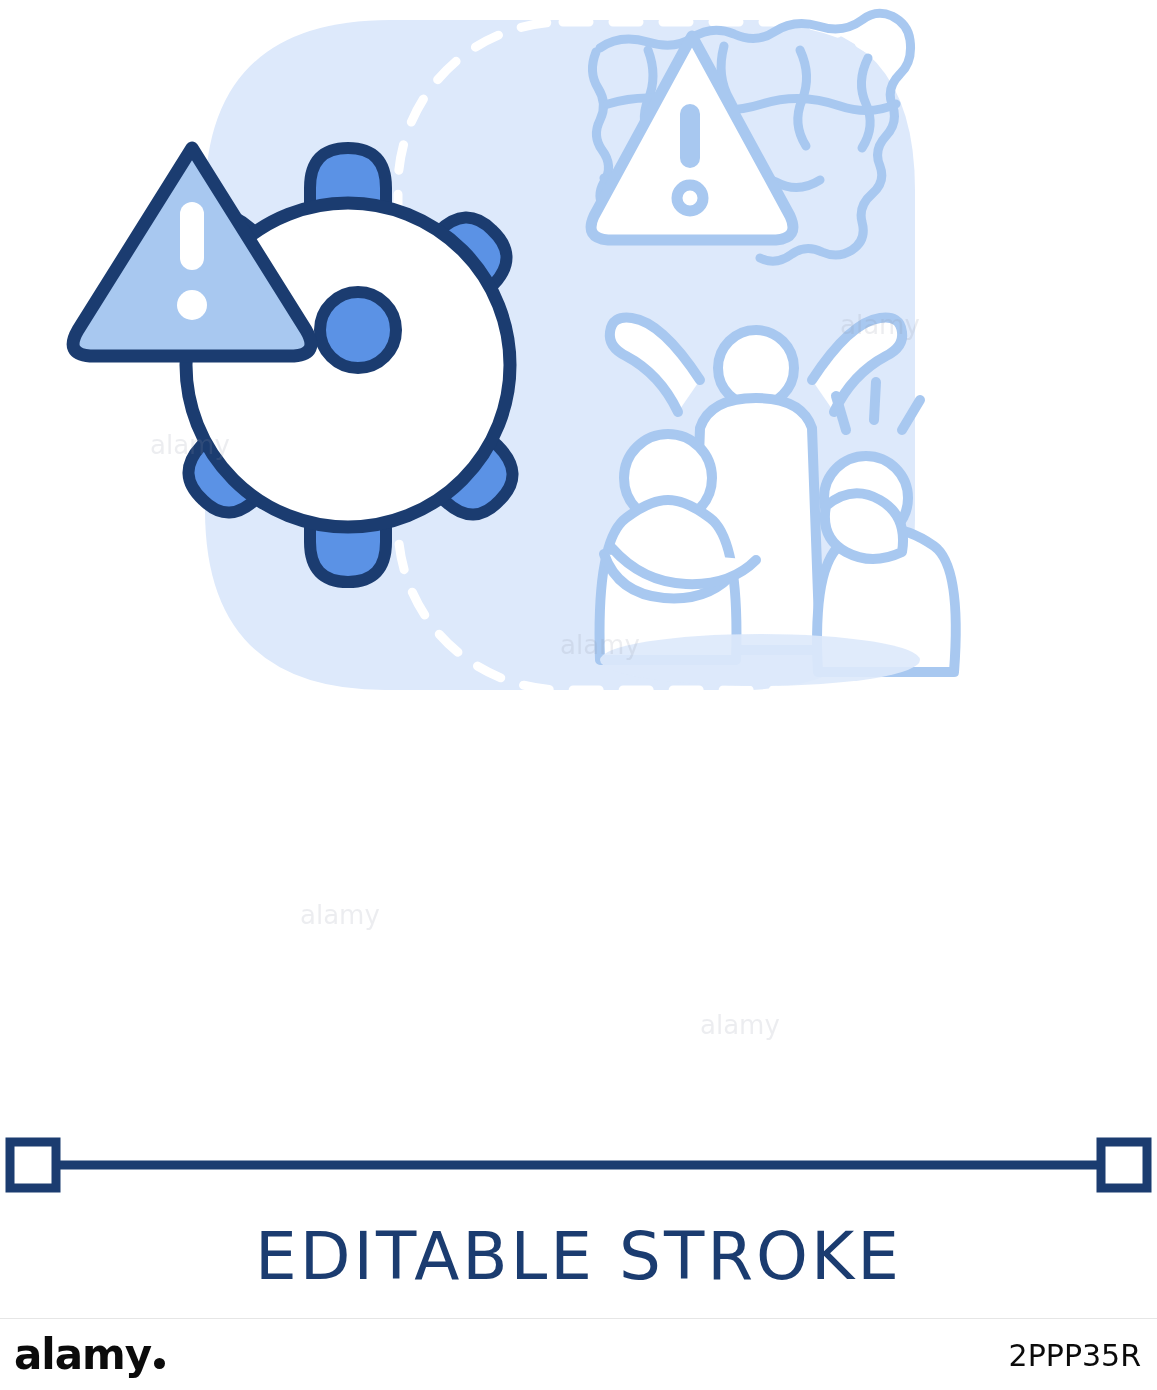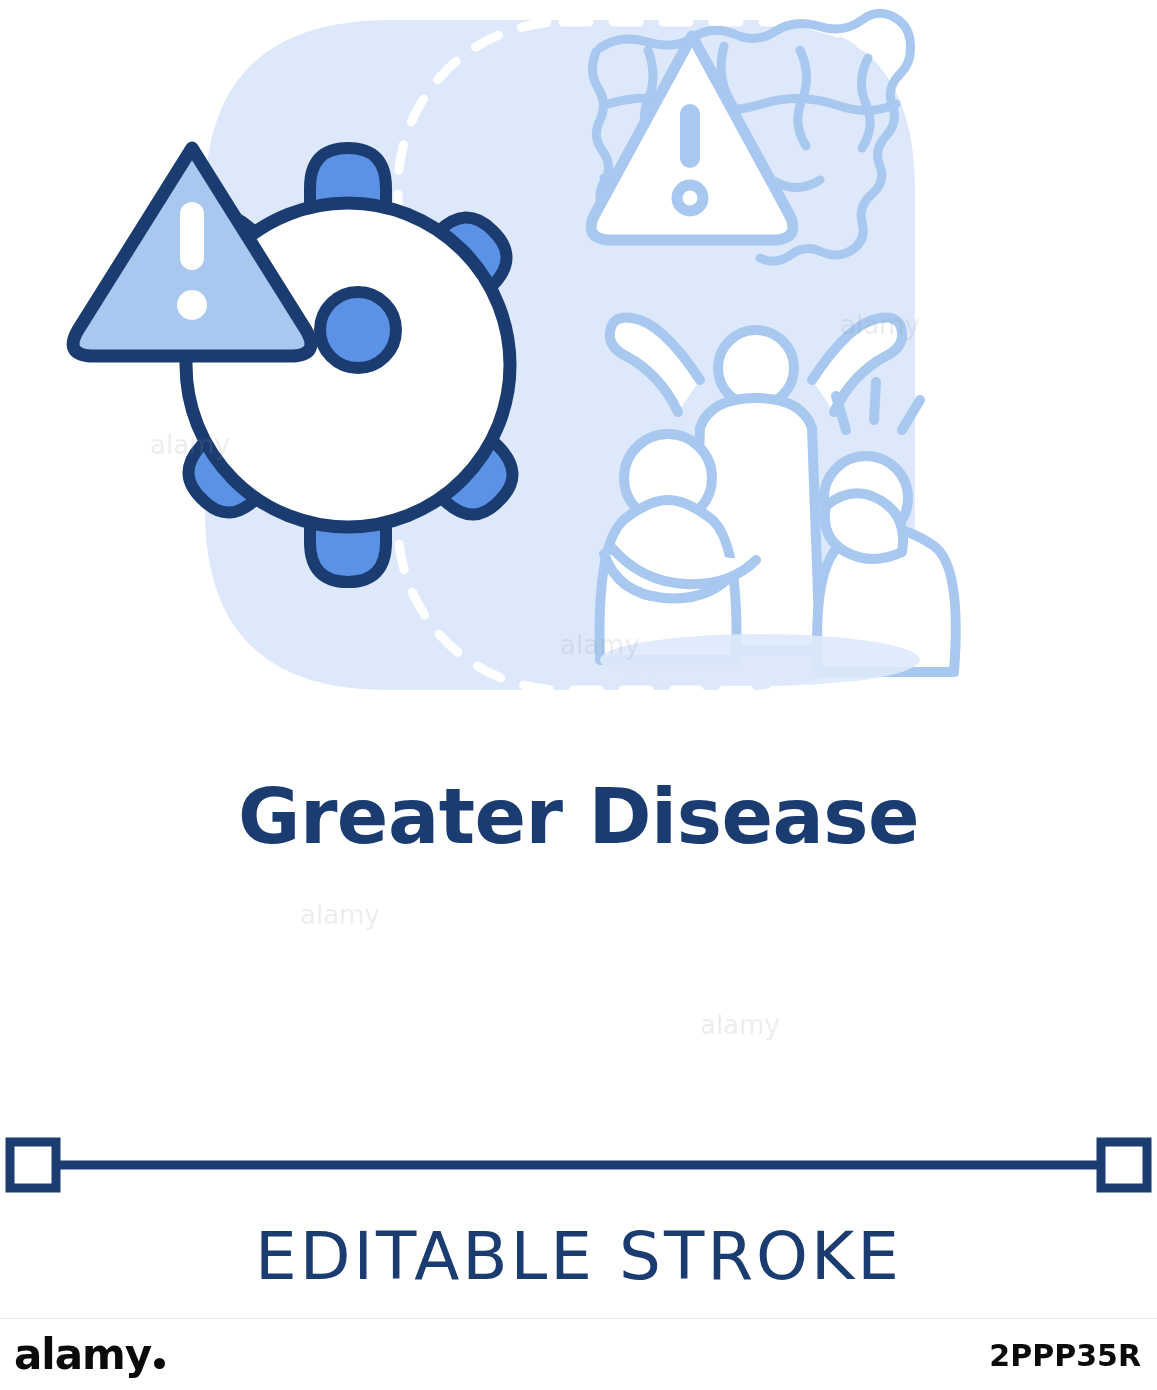--- a/index.html
+++ b/index.html
@@ -101,21 +101,21 @@
     background: #0b0b0b;
     border-radius: 50%;
     margin-left: 3px;
     vertical-align: baseline;
   }
   #footer-imageid {
     position: absolute;
     right: 16px;
     top: 1338px;
     font-size: 30px;
-    font-weight: bold;
+    font-weight: normal;
     color: #0b0b0b;
     letter-spacing: 0px;
     font-family: "DejaVu Sans", sans-serif;
   }
 
   
   .watermark {
     position: absolute;
     color: rgba(140, 150, 165, 0.17);
     font-size: 26px;
@@ -215,21 +215,20 @@
     </svg>
   </div>
 
   <div class="watermark" style="left:150px; top:430px;">alamy</div>
   <div class="watermark" style="left:560px; top:630px;">alamy</div>
   <div class="watermark" style="left:840px; top:310px;">alamy</div>
   <div class="watermark" style="left:300px; top:900px;">alamy</div>
   <div class="watermark" style="left:700px; top:1010px;">alamy</div>
 
   <div id="concept-title">
-    <span class="line">Greater Disease</span>
   </div>
 
   <div id="stroke-bar">
     <svg width="1157" height="90" viewBox="0 0 1157 90" xmlns="http://www.w3.org/2000/svg">
       <line x1="46" y1="45" x2="1112" y2="45" stroke="#1b3c70" stroke-width="9"></line>
       <rect x="10" y="22" width="46" height="46" fill="#ffffff" stroke="#1b3c70" stroke-width="9"></rect>
       <rect x="1101" y="22" width="46" height="46" fill="#ffffff" stroke="#1b3c70" stroke-width="9"></rect>
     </svg>
   </div>
 

